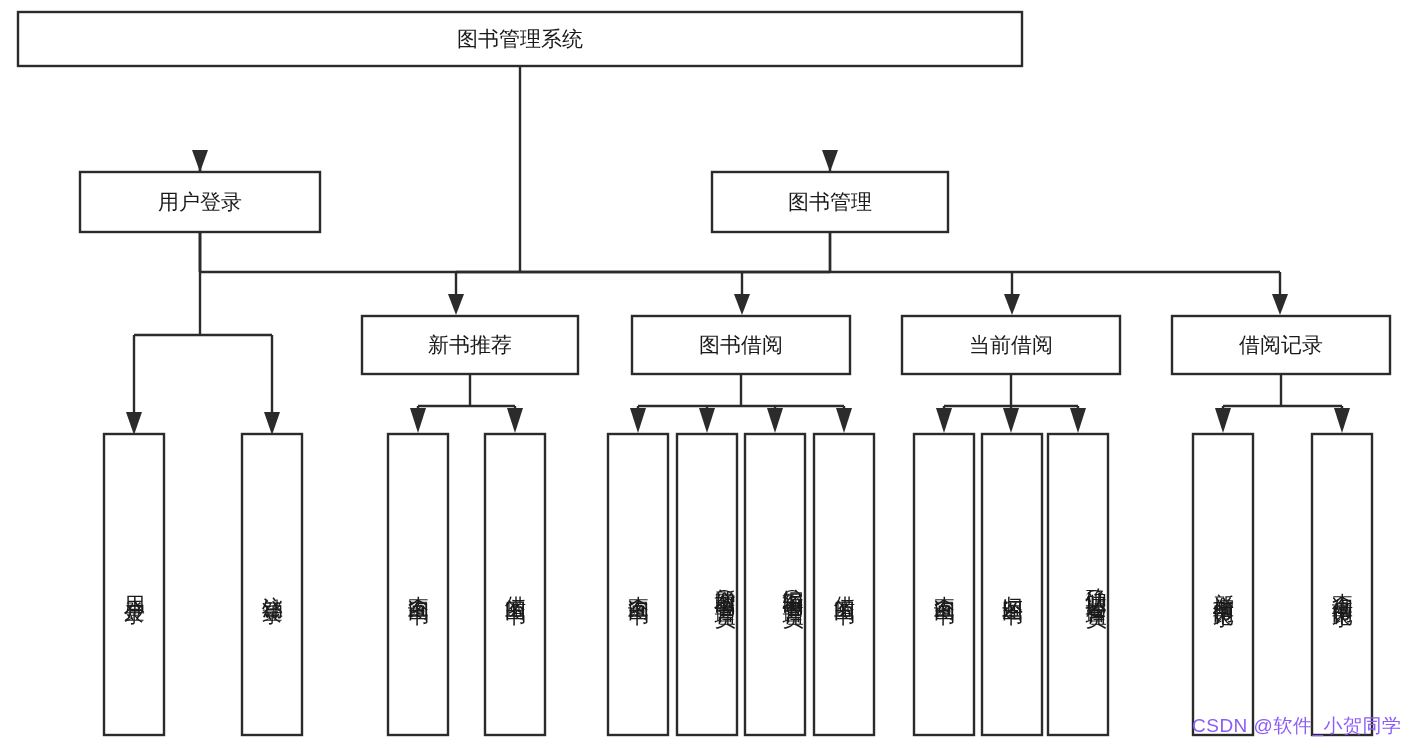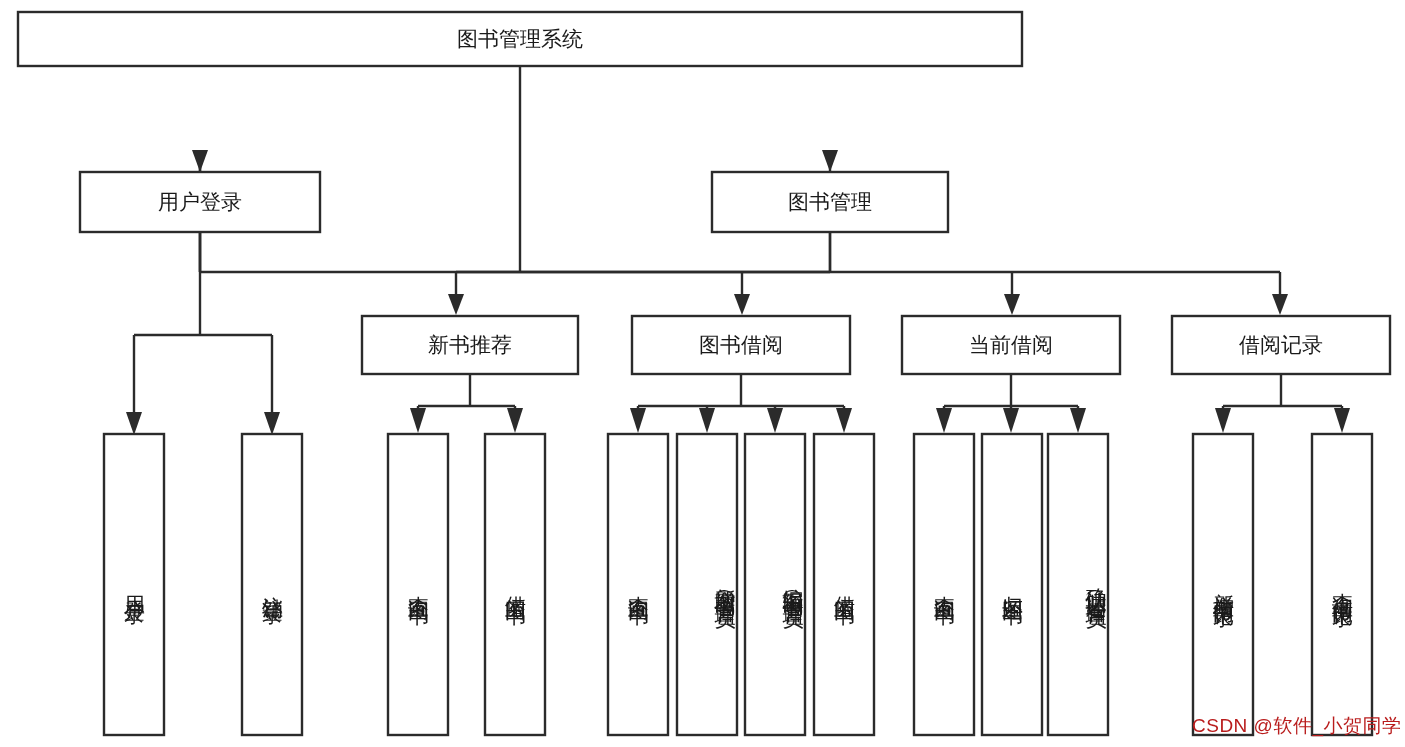--- a/index.html
+++ b/index.html
@@ -56,21 +56,21 @@
     display: flex;
     align-items: center;
     justify-content: center;
     white-space: nowrap;
     pointer-events: none;
   }
   .watermark {
     position: absolute;
     font-family: "Liberation Sans", "DejaVu Sans", sans-serif;
     font-size: 19px;
-    color: #b91c1c;
+    color: #8b5cf6;
     letter-spacing: 0.5px;
     white-space: nowrap;
   }
 </style>
 </head>
 <body>
 
 <div id="canvas">
 
   <svg id="diagram" viewBox="0 0 1405 747">

